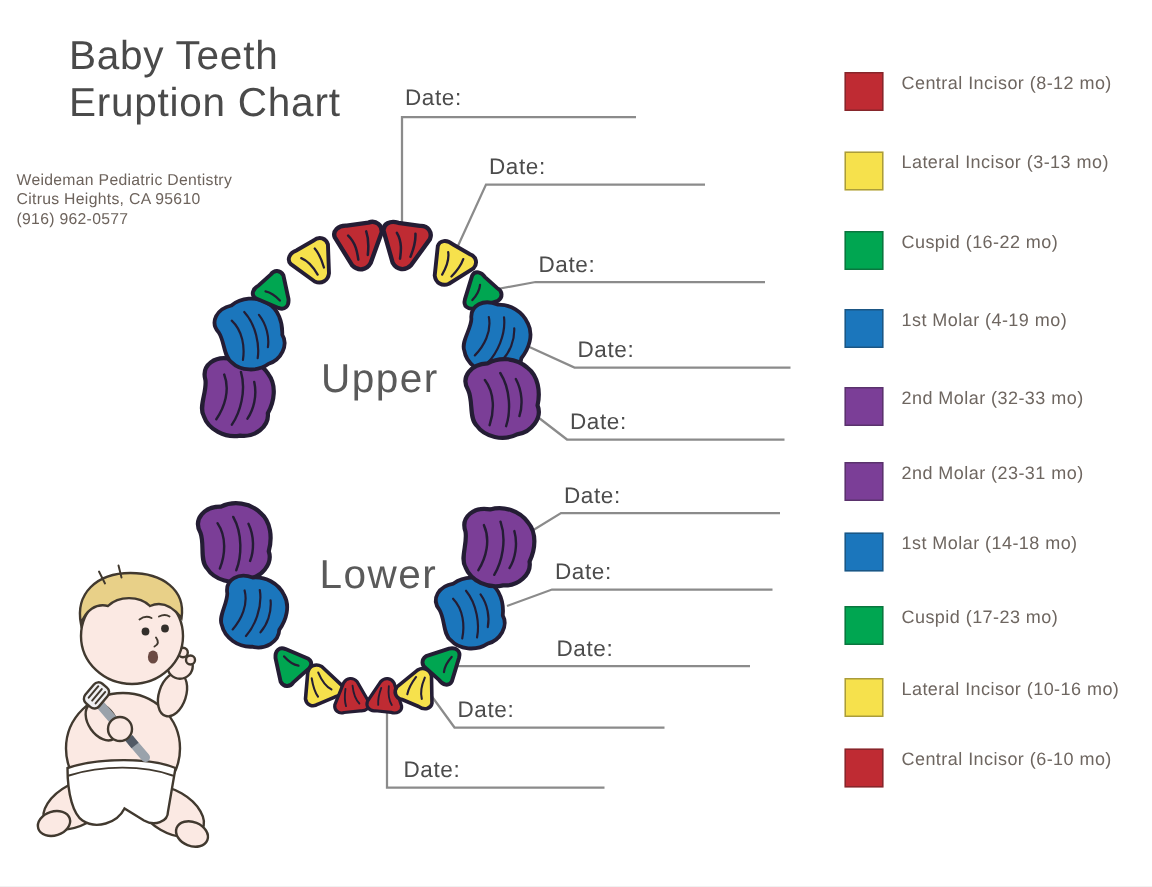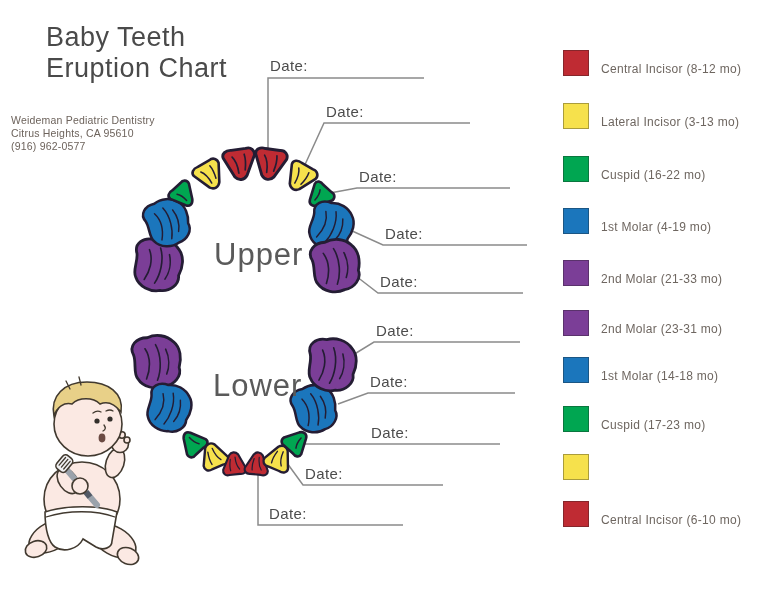--- a/index.html
+++ b/index.html
@@ -6,28 +6,28 @@
   .page {
     position:relative; width:768px; height:591px; background:#ffffff;
     font-family:"Liberation Sans","DejaVu Sans",sans-serif; overflow:hidden;
   }
   .art { position:absolute; left:0; top:0; width:768px; height:591px; }
 
   .title { position:absolute; left:36px; top:22px; font-size:27px; line-height:31px;
            color:#4a4a4a; letter-spacing:0.5px;margin-left:10px; }
   .clinic { position:absolute; left:11px; top:114px; font-size:10.5px; line-height:13px;
             color:#6d635c; letter-spacing:0.2px; }
-  .arch-label { position:absolute; font-size:31px; color:#5a5a5a; letter-spacing:1px; }
+  .arch-label { position:absolute; font-size:27px; color:#5a5a5a; letter-spacing:1px; }
   #upper-label { left:214px; top:237px; }
   #lower-label { left:213px; top:368px; }
 
   .date-field { position:absolute; font-size:15px; color:#4c4c4c; letter-spacing:0.4px; }
   .date-value { margin-left:6px; font-size:11.5px; color:#333; }
 
-  .legend-row { position:absolute; left:563px; display:flex; align-items:flex-end; height:28px; }
+  .legend-row { position:absolute; left:563px; display:flex; align-items:flex-start; height:28px; }
   .swatch { width:26px; height:26px; box-sizing:border-box; border:1px solid rgba(30,30,30,0.35);
             flex:0 0 26px; }
   .legend-label { margin-left:12px; font-size:12px; color:#6e6660; letter-spacing:0.3px;
                   white-space:nowrap; }
 
   
   .ln { fill:none; stroke:#8b8b8b; stroke-width:1.5px; }
   .t  { stroke:#241d34; stroke-width:2.6px; stroke-linejoin:round; }
   .d  { fill:none; stroke:#241d34; stroke-width:1.5px; stroke-linecap:round; }
 
@@ -182,36 +182,37 @@
     <div class="legend-row" style="top:154px">
         <span class="swatch" style="background: rgb(0, 166, 81);"></span>
         <span class="legend-label">Cuspid (16-22 mo)</span>
       </div>
     <div class="legend-row" style="top:206px">
         <span class="swatch" style="background: rgb(27, 118, 188);"></span>
         <span class="legend-label">1st Molar (4-19 mo)</span>
       </div>
     <div class="legend-row" style="top:258px">
         <span class="swatch" style="background: rgb(123, 62, 151);"></span>
-        <span class="legend-label">2nd Molar (21-33 mo)</span>
+        <span class="legend-label">2nd Molar (32-33 mo)</span>
       </div>
     <div class="legend-row" style="top:308px">
         <span class="swatch" style="background: rgb(123, 62, 151);"></span>
         <span class="legend-label">2nd Molar (23-31 mo)</span>
       </div>
     <div class="legend-row" style="top:355px">
         <span class="swatch" style="background: rgb(27, 118, 188);"></span>
         <span class="legend-label">1st Molar (14-18 mo)</span>
       </div>
     <div class="legend-row" style="top:404px">
         <span class="swatch" style="background: rgb(0, 166, 81);"></span>
         <span class="legend-label">Cuspid (17-23 mo)</span>
       </div>
     <div class="legend-row" style="top:452px">
         <span class="swatch" style="background: rgb(246, 225, 76);"></span>
+        <span class="legend-label">Lateral Incisor (10-16 mo)</span>
       </div>
     <div class="legend-row" style="top:499px">
         <span class="swatch" style="background: rgb(191, 43, 51);"></span>
         <span class="legend-label">Central Incisor (6-10 mo)</span>
       </div>
   </div>
 
 </div>
 
 </body></html>

